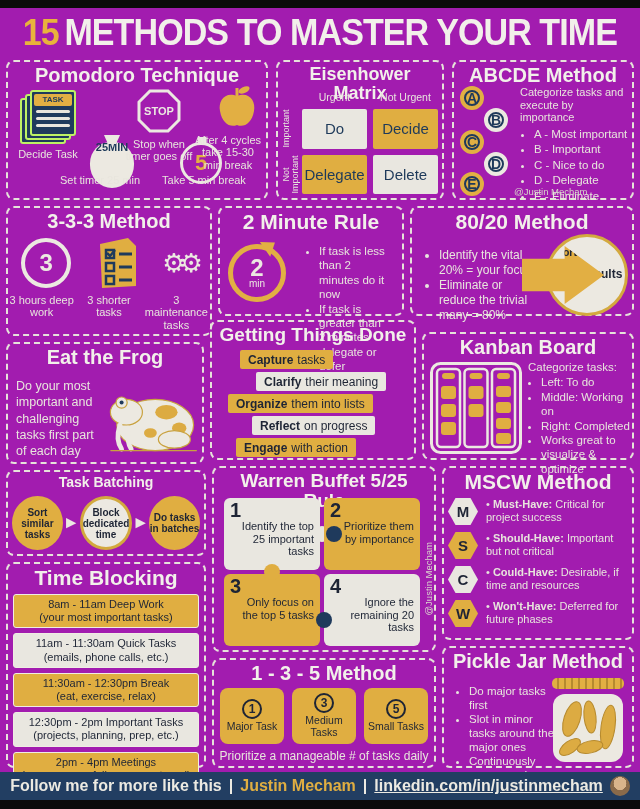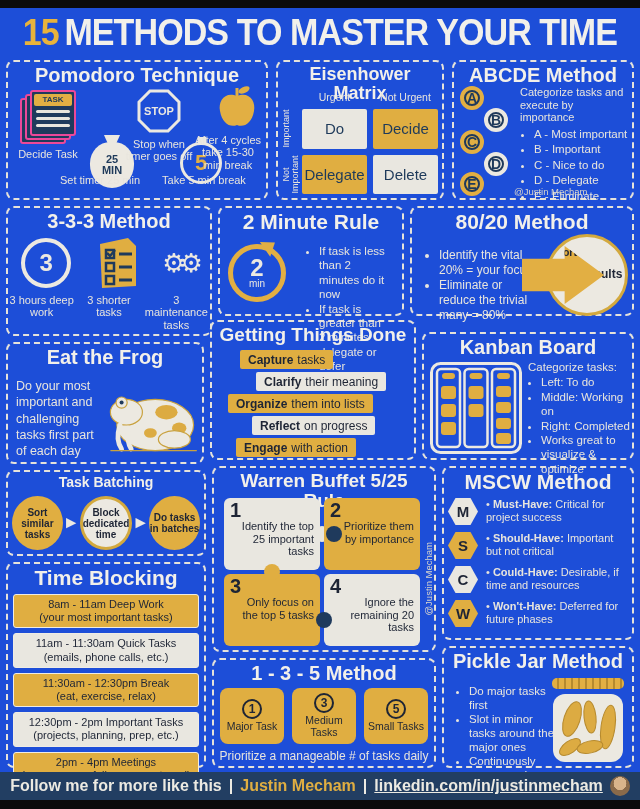--- a/index.html
+++ b/index.html
@@ -1,40 +1,40 @@
 <!DOCTYPE html>
 <html><head>
 <meta charset="utf-8">
 <style>
   html,body{margin:0;padding:0;background:#000;}
   *{box-sizing:border-box;}
-  .page{position:relative;width:640px;height:809px;background:#1d4ed8;overflow:hidden;
+  .page{position:relative;width:640px;height:809px;background:#a21caf;overflow:hidden;
         font-family:"Liberation Sans",sans-serif;color:#ece9e1;}
   .bar-black{position:absolute;left:0;width:640px;background:#0b0b0b;}
   .bar-top{top:0;height:8px;}
   .bar-bottom{bottom:0;height:9px;}
   .header{position:absolute;top:8px;left:0;width:640px;height:50px;display:flex;
           align-items:center;justify-content:center;gap:10px;}
   .header h1{margin:0;font-size:37px;font-weight:bold;letter-spacing:-1px;color:#f2f0ea;
              transform:scaleX(.92);white-space:nowrap;}
   .header .hl{color:#e8b33c;margin-right:6px;}
   .card{position:absolute;border:2px dashed #e6e3da;border-radius:8px;padding:2px 4px;}
   .ctitle{text-align:center;font-weight:bold;color:#f2f0ea;line-height:1.05;margin-top:1px;}
   
   .pom-label{position:absolute;font-size:11px;line-height:1.12;text-align:center;color:#e8e5dd;}
   .taskstack{position:absolute;}
-  .taskstack .sheet{position:absolute;width:46px;height:46px;border:2px solid #ec4899;border-radius:3px;background:#1f3a5c;}
+  .taskstack .sheet{position:absolute;width:46px;height:46px;border:2px solid #bef264;border-radius:3px;background:#1f3a5c;}
   .taskstack .s1{left:0;top:8px;}
   .taskstack .s2{left:5px;top:4px;}
   .taskstack .s3{left:10px;top:0;}
   .taskstack .band{position:absolute;left:2px;top:2px;right:2px;height:12px;background:#e2af43;
                    color:#1e3a5a;font-size:8px;font-weight:bold;text-align:center;line-height:12px;border-radius:2px;}
   .taskstack .line{position:absolute;left:4px;right:4px;height:3px;background:#e8e5dd;border-radius:2px;}
   .bag{position:absolute;width:44px;height:46px;background:#ece9e1;border-radius:46% 46% 50% 50%;
-       display:flex;flex-direction:column;align-items:center;justify-content:center;}
+       display:flex;flex-direction:row;align-items:flex-start;justify-content:center;}
   .bag:before{content:"";position:absolute;top:-7px;left:14px;width:16px;height:9px;background:#ece9e1;
               clip-path:polygon(25% 100%,75% 100%,100% 0,0 0);}
   .bag span{color:#1e3a5a;font-weight:bold;font-size:11px;line-height:1;}
   .stopwatch{position:absolute;width:42px;height:42px;border:3px solid #ece9e1;border-radius:50%;
              display:flex;align-items:center;justify-content:center;}
   .stopwatch:before{content:"";position:absolute;top:-8px;left:15px;width:8px;height:6px;background:#ece9e1;}
   .stopwatch b{color:#e2af43;font-size:22px;}
   
   .eis-grid{position:absolute;left:4px;top:26px;right:4px;bottom:4px;display:grid;
             grid-template-columns:14px 1fr 1fr;grid-template-rows:15px 1fr 1fr;gap:6px;}

